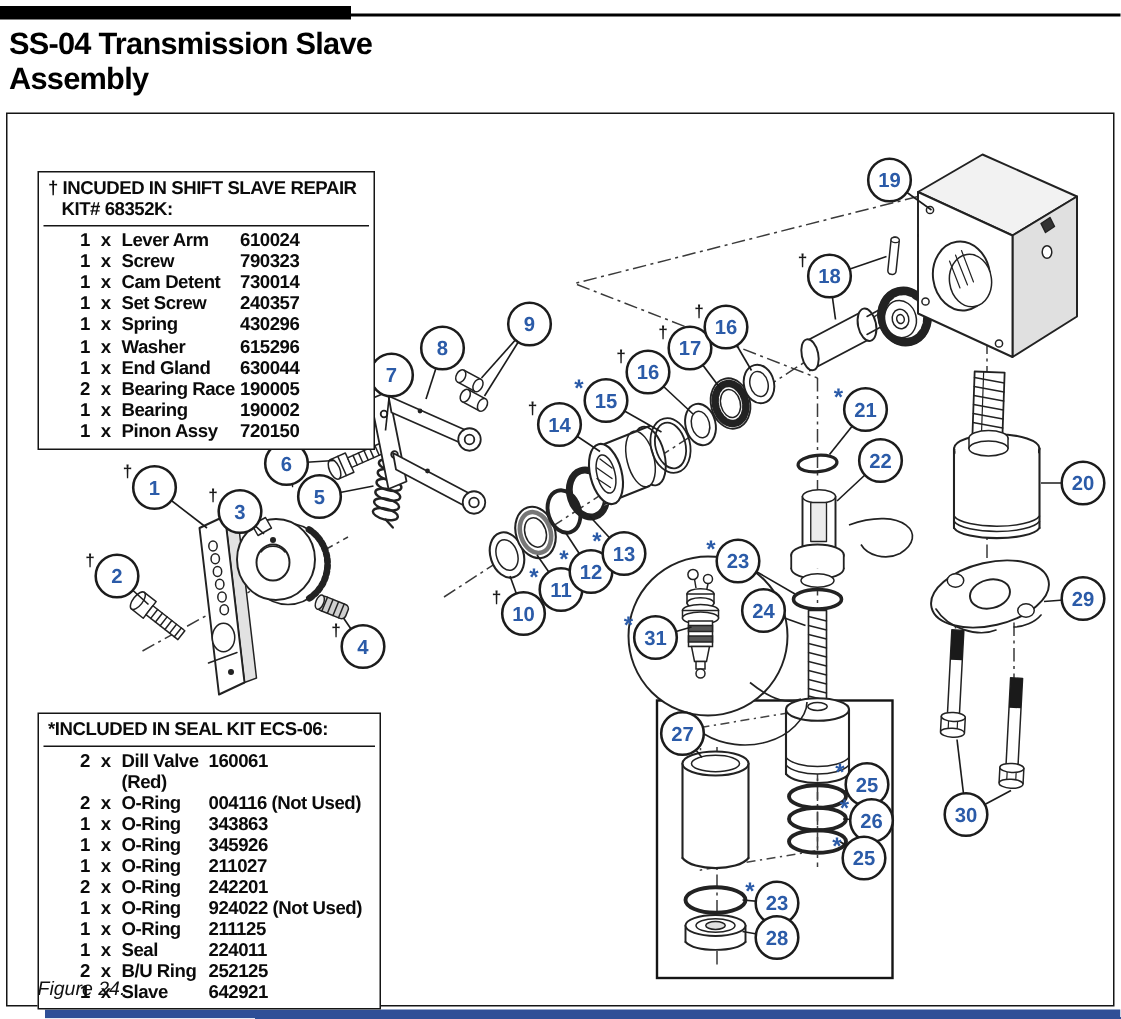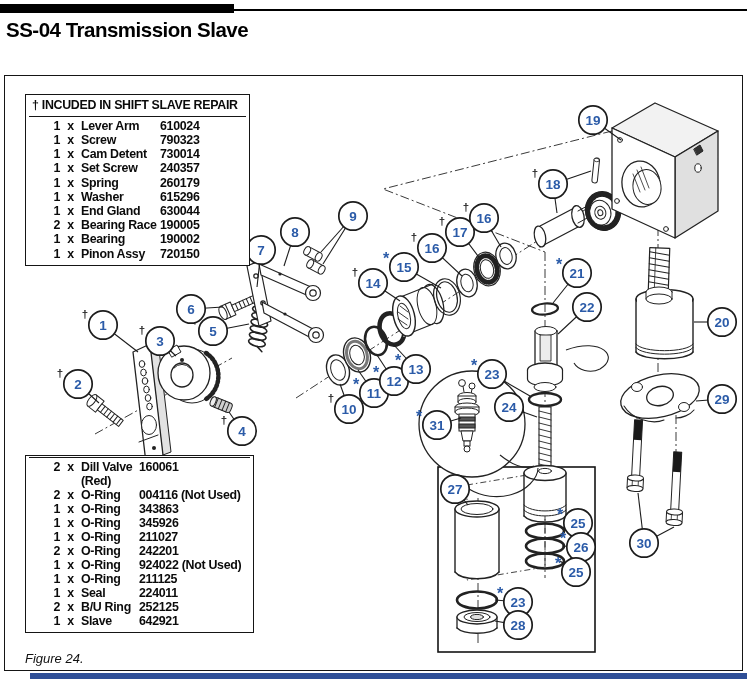--- a/index.html
+++ b/index.html
@@ -4,21 +4,21 @@
 <style>
   html,body{margin:0;padding:0;background:#fff;}
   .page{position:relative;width:747px;height:679px;background:#fff;overflow:hidden;
         font-family:"Liberation Sans",sans-serif;color:#111;padding-left:31px;}
   .bar-thick{position:absolute;left:0;top:4px;width:234px;height:9px;background:#000;}
   .bar-thin{position:absolute;left:234px;top:9px;right:0;height:2px;background:#000;}
   .title{position:absolute;left:6px;top:18px;font-size:20.5px;font-weight:bold;
          letter-spacing:-0.5px;line-height:23px;color:#000;z-index:2;}
   .frame{position:absolute;left:4px;top:75px;width:737px;height:594px;border:1.6px solid #151515;z-index:0;}
   svg.diagram{position:absolute;left:0;top:0;z-index:1;}
-  .ptable{position:absolute;background:#fff;border:1.7px solid #151515;z-index:3;color:#0b0b0b;}
+  .ptable{position:absolute;background:#fff;border:1.7px solid #151515;z-index:3;color:#0b0b0b;margin-top:20px;}
   #t1{left:25px;top:94px;width:223px;}
   #t2{left:25px;top:455px;width:227px;}
   .thead{font-weight:bold;font-size:12.4px;line-height:13.8px;padding:4px 3px 2px 6px;letter-spacing:-0.3px;white-space:nowrap;}
   .thead .l2{display:block;margin-left:9px;}
   .hrule{height:0;border-top:1.9px solid #151515;margin:1px 3px 0 3px;}
   .rows{padding:2px 0 4px 0;}
   .prow{display:grid;grid-template-columns:34px 21px 79px auto;font-size:12.4px;font-weight:bold;
         line-height:14.2px;letter-spacing:-0.3px;white-space:nowrap;}
   #t2 .prow{grid-template-columns:34px 21px 58px auto;line-height:14px;}
   .prow .q{text-align:right;}
@@ -33,20 +33,21 @@
 </head>
 <body>
 
 <div class="page">
 
   <div class="bar-thick"></div>
   <div class="bar-thin"></div>
 
   <div class="title">
     <span>SS-04 Transmission Slave</span><br>
+    <span>Assembly</span>
   </div>
 
   <div class="frame"></div>
 
   <svg class="diagram" width="747" height="679" viewBox="0 0 747 679">
 
     <g stroke="#3a3a3a" stroke-width="1" fill="none" stroke-dasharray="9 3 2 3">
       <path d="M95 434 L232 358"></path>
       <path d="M296 398 L600 200"></path>
       <path d="M608 206 L650 186"></path>
@@ -551,20 +552,21 @@
           <circle cx="437" cy="425" r="14.2" fill="#fff" stroke="#1c1c1c" stroke-width="1.7"></circle>
           <text x="437" y="429.8" class="cnum">31</text>
           <text x="419" y="422" class="cpfx-star">*</text>
         </g>
       </g>
   </svg>
 
   <div class="ptable" id="t1">
     <div class="thead">
       <span>† INCUDED IN SHIFT SLAVE REPAIR</span>
+      <span class="l2">KIT# 68352K:</span>
     </div>
     <div class="hrule"></div>
     <div class="rows" id="t1-rows">
         <div class="prow">
           <span class="q">1</span>
           <span class="xx">x</span>
           <span class="nm">Lever Arm</span>
           <span class="pn">610024</span>
         </div>
         <div class="prow">
@@ -582,21 +584,21 @@
         <div class="prow">
           <span class="q">1</span>
           <span class="xx">x</span>
           <span class="nm">Set Screw</span>
           <span class="pn">240357</span>
         </div>
         <div class="prow">
           <span class="q">1</span>
           <span class="xx">x</span>
           <span class="nm">Spring</span>
-          <span class="pn">260179</span>
+          <span class="pn">430296</span>
         </div>
         <div class="prow">
           <span class="q">1</span>
           <span class="xx">x</span>
           <span class="nm">Washer</span>
           <span class="pn">615296</span>
         </div>
         <div class="prow">
           <span class="q">1</span>
           <span class="xx">x</span>
@@ -618,20 +620,23 @@
         <div class="prow">
           <span class="q">1</span>
           <span class="xx">x</span>
           <span class="nm">Pinon Assy</span>
           <span class="pn">720150</span>
         </div>
       </div>
   </div>
 
   <div class="ptable" id="t2">
+    <div class="thead">
+      <span>*INCLUDED IN SEAL KIT ECS-06:</span>
+    </div>
     <div class="hrule"></div>
     <div class="rows" id="t2-rows">
         <div class="prow">
           <span class="q">2</span>
           <span class="xx">x</span>
           <span class="nm">Dill Valve<span class="nm2">(Red)</span></span>
           <span class="pn">160061</span>
         </div>
         <div class="prow">
           <span class="q">2</span>

